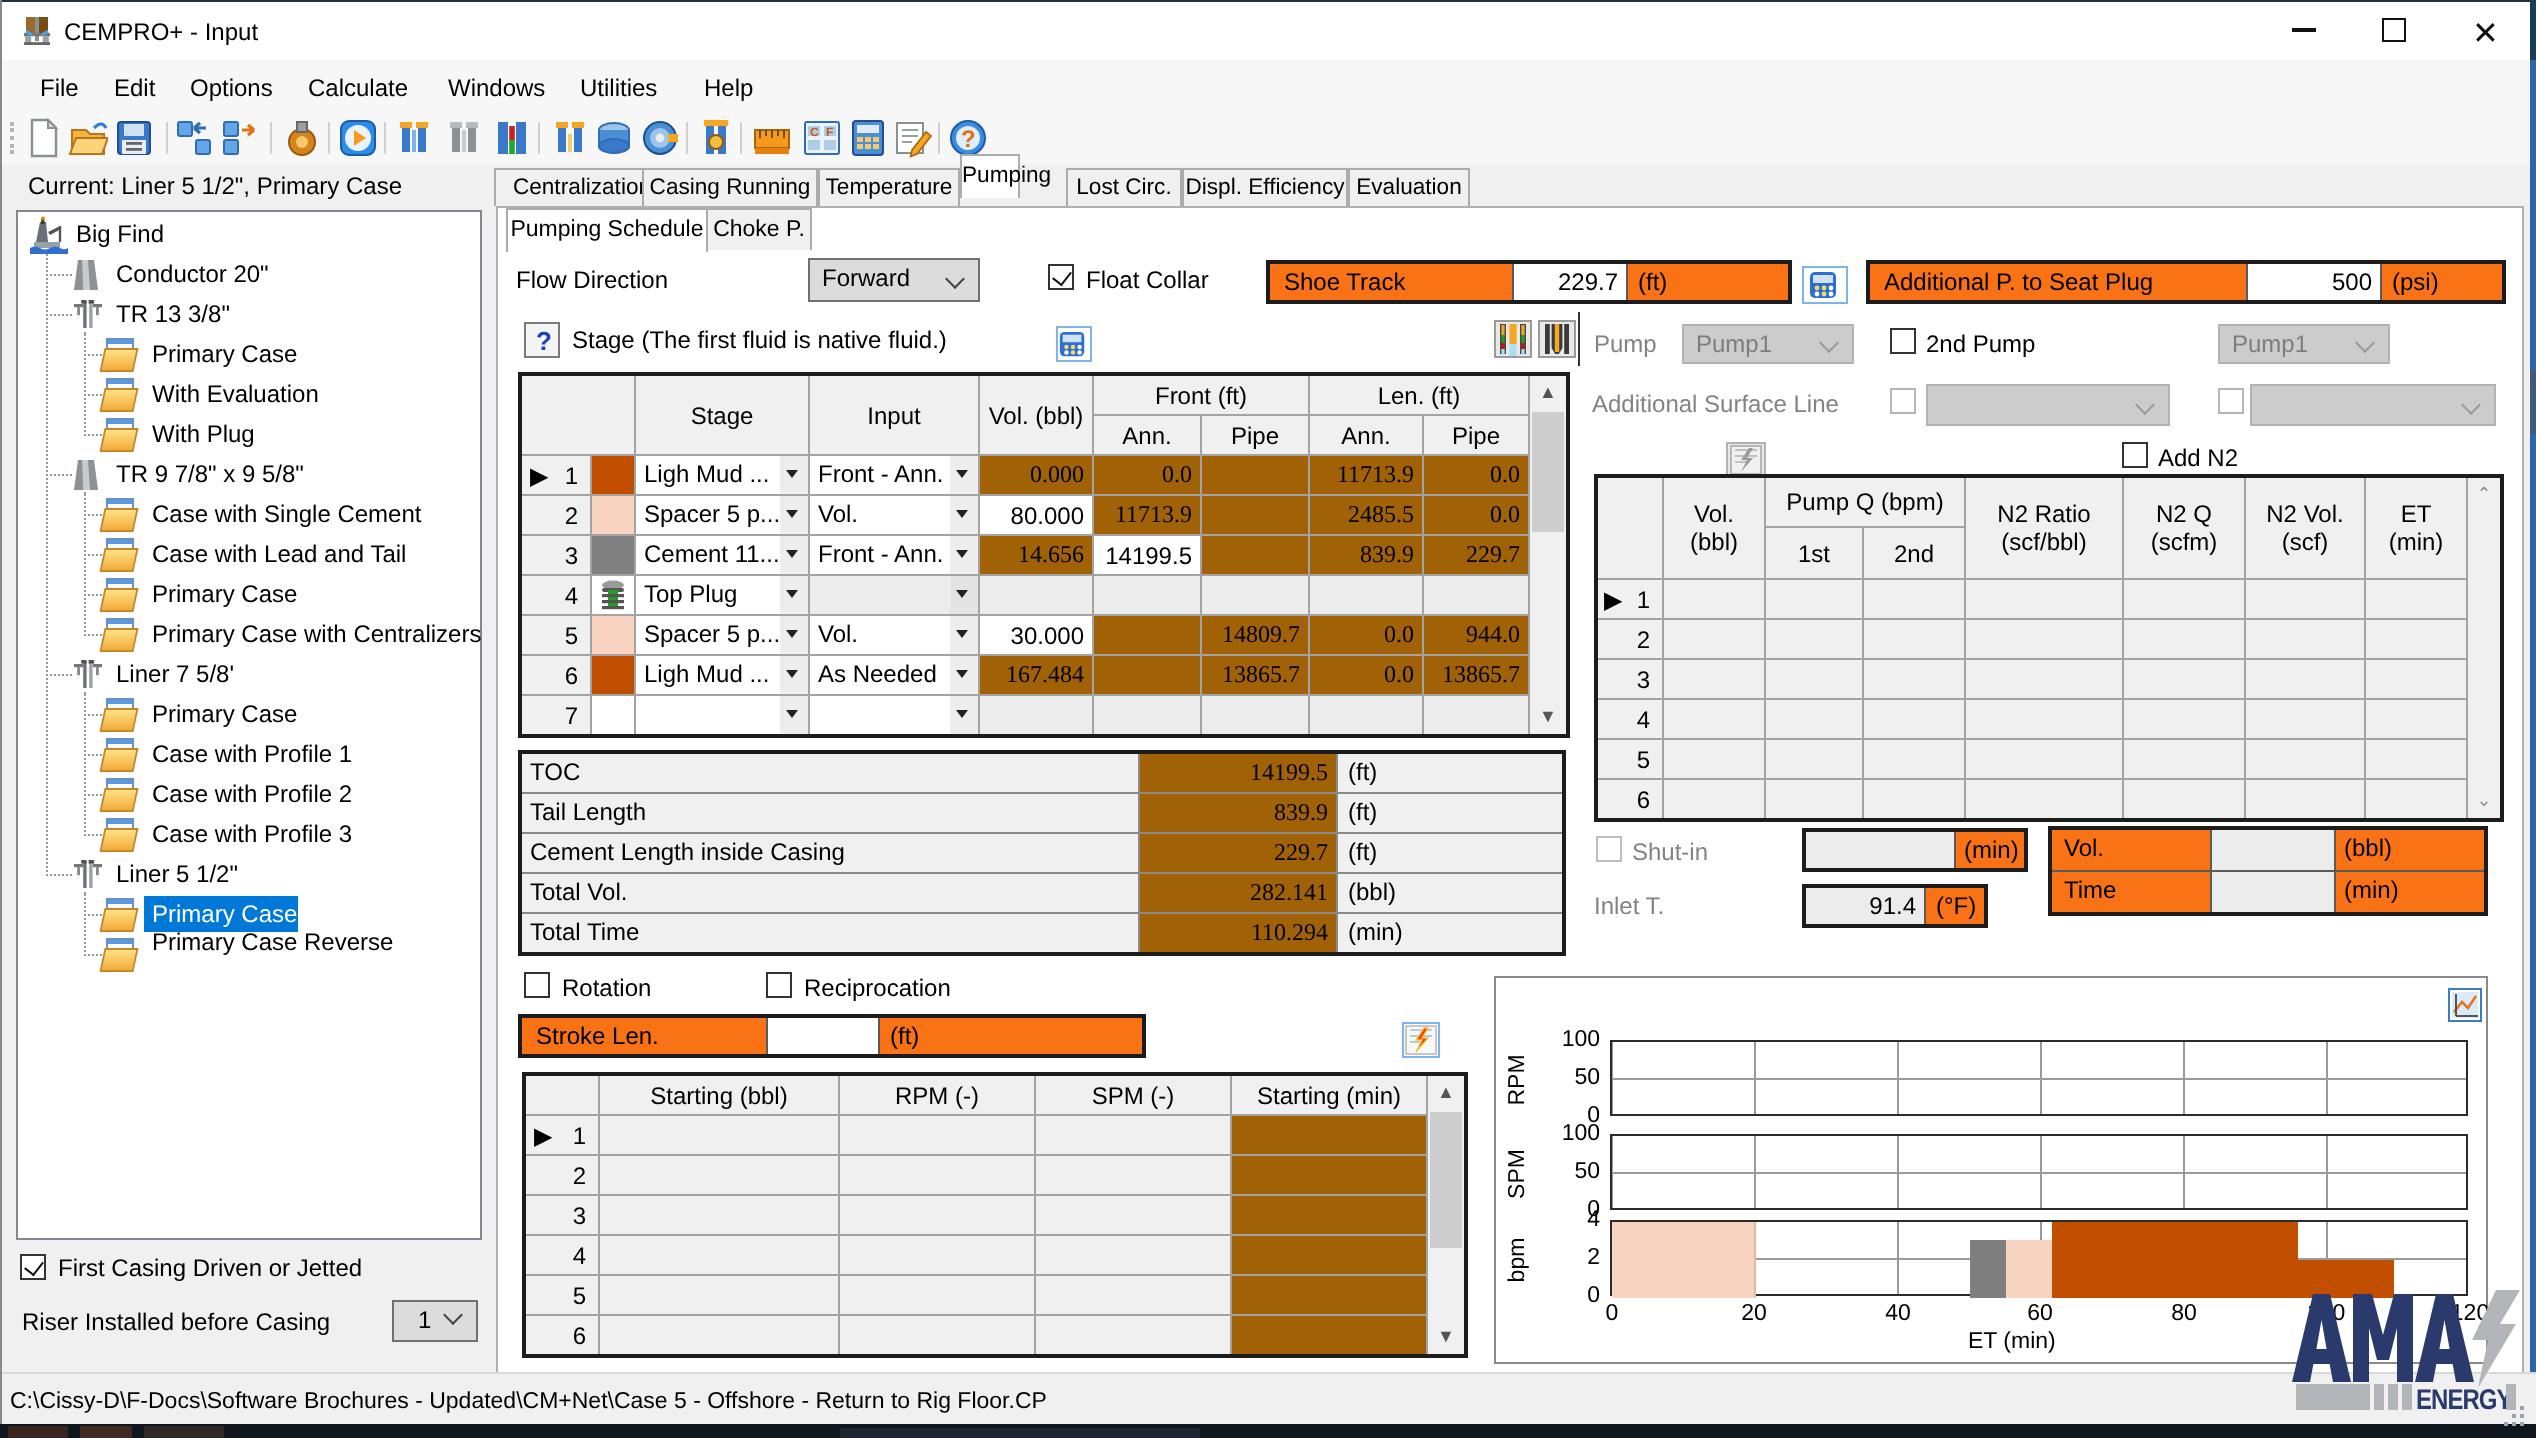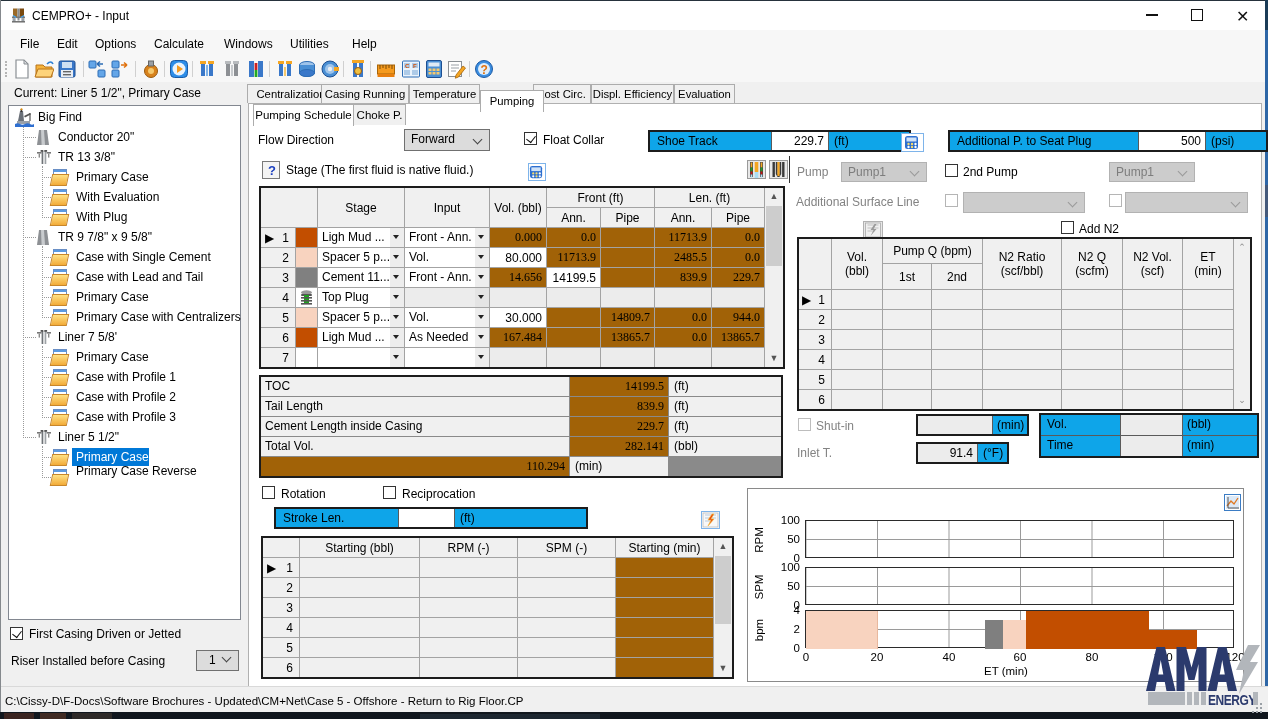--- a/index.html
+++ b/index.html
@@ -10,21 +10,21 @@
 .gray { color:#838383; }
 .cb { position:absolute; width:13px; height:13px; border:1px solid #333; background:#fff; }
 .cb.dis { border-color:#bdbdbd; }
 .cb .chk { position:absolute; left:2.5px; top:1px; width:6px; height:8px; border-right:1.6px solid #111; border-bottom:1.6px solid #111; transform:rotate(38deg) scaleY(1.05); }
 .dd { position:absolute; border:1px solid #707070; background:#dcdcdc; }
 .dd .tx { position:absolute; left:6px; top:2px; }
 .dd .ch { position:absolute; right:7px; top:3px; width:8px; height:8px; }
 .dd.dis { background:#ccc; border-color:#b2b2b2; color:#7d7d7d; }
 .chev { display:block; width:7px; height:7px; border-right:1.6px solid #444; border-bottom:1.6px solid #444; transform:rotate(45deg); }
 .dis .chev { border-color:#9a9a9a; }
-.fbox { position:absolute; border:2px solid #1c1c1c; background:#0ea5e9;margin-left:15px; }
+.fbox { position:absolute; border:2px solid #1c1c1c; background:#f97316; }
 .fbox .cell { position:absolute; top:0; bottom:0; }
 .fbox .sep { position:absolute; top:0; bottom:0; width:1px; background:#5a5a5a; }
 .fbox .wht { background:#fff; }
 .tab { position:absolute; top:84px; height:19px; background:#f0f0f0; border:1px solid #acacac; border-bottom:none; }
 .tab span { position:absolute; left:0; right:0; top:3px; text-align:center; white-space:nowrap; font-size:11.3px; }
 .tab.act { background:#fff; z-index:5; }
 .tab.sub { top:104px; height:21px; background:#f0f0f0; }
 .tab.sub span { top:4px; font-size:11.5px; }
 .tab.sub.act2 { background:#fff; height:22px; z-index:6; }
 .gridtbl { position:absolute; border:2px solid #1c1c1c; display:grid; gap:1px; background:#a3a3a3; }
@@ -353,21 +353,21 @@
     <span>Lost Circ.</span>
   </div>
 <div class="tab" style="left:591px;width:83px;">
     <span>Displ. Efficiency</span>
   </div>
 <div class="tab" style="left:674px;width:61px;">
     <span>Evaluation</span>
   </div>
 
 <div class="abs" style="left:248px;top:103px;width:1014px;height:583px;background:#fff;border:1px solid #b0b0b0;border-bottom:none;"></div>
-<div class="tab act" style="left:480px;top:90px;width:64px;height:22px;">
+<div class="tab act" style="left:480px;top:77px;width:30px;height:22px;">
     <span style="top:4px;">Pumping</span>
   </div>
 <div class="tab sub" style="left:353px;width:53px;">
     <span>Choke P.</span>
   </div>
 <div class="tab sub act2" style="left:253px;width:101px;">
     <span>Pumping Schedule</span>
   </div>
 
 <div class="lbl" style="left:258px;top:133px;">Flow Direction</div>
@@ -619,20 +619,23 @@
     <div>
       <span class="celltx" style="left:5px;">(ft)</span>
     </div>
   <div>
       <span class="celltx">Total Vol.</span>
     </div>
     <div class="y hc" style="justify-content:flex-end;padding-right:4px;">282.141</div>
     <div>
       <span class="celltx" style="left:5px;">(bbl)</span>
     </div>
+  <div>
+      <span class="celltx">Total Time</span>
+    </div>
     <div class="y hc" style="justify-content:flex-end;padding-right:4px;">110.294</div>
     <div>
       <span class="celltx" style="left:5px;">(min)</span>
     </div>
 </div>
 
 <div class="cb" style="left:262px;top:486px;"></div>
 <div class="lbl" style="left:281px;top:487px;">Rotation</div>
 <div class="cb" style="left:383px;top:486px;"></div>
 <div class="lbl" style="left:402px;top:487px;">Reciprocation</div>

